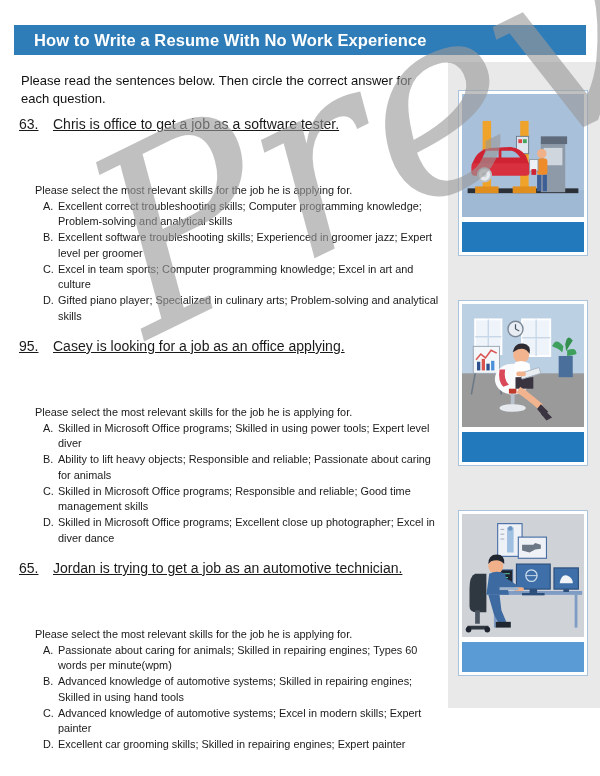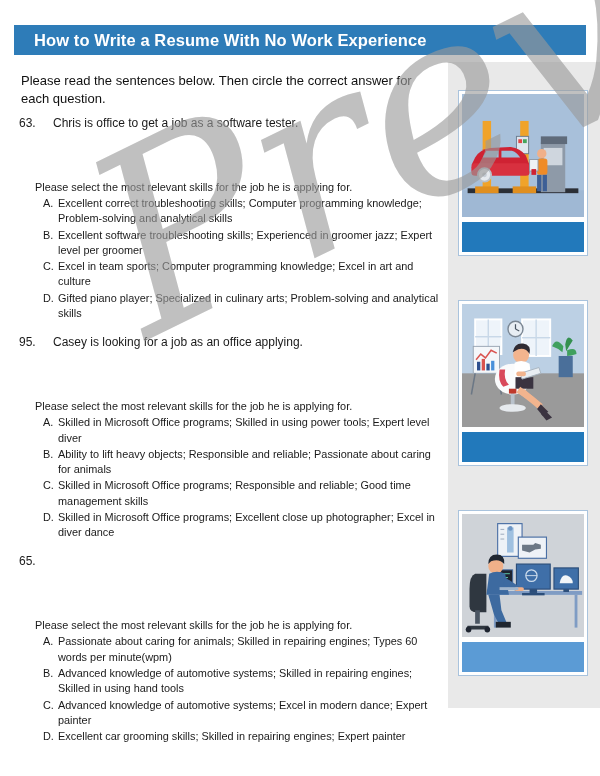--- a/index.html
+++ b/index.html
@@ -49,24 +49,25 @@
     line-height: 1.42;
   }
   
   .questions {
     position: absolute;
     left: 19px; top: 115px;
     width: 425px;
   }
   .q-block { margin-bottom: 13px; }
   .q-stem {
-    font-size: 12px;
+    font-size: 14px;
     color: #1a1a1a;
     line-height: 1.40;
     display: flex;
+    text-decoration: underline;
   }
   .q-num {
     width: 34px;
     flex: 0 0 34px;
   }
   .q-prompt {
     font-size: 10.9px;
     color: #1a1a1a;
     line-height: 1.40;
     padding-left: 16px;
@@ -191,33 +192,34 @@
       </div>
       <div class="opt">
         <span class="opt-letter">D.</span>
         <span class="opt-text">Skilled in Microsoft Office programs;  Excellent close up photographer;  Excel in diver dance</span>
       </div>
     </div>
 
     <div class="q-block">
       <div class="q-stem">
         <span class="q-num">65.</span>
+        <span>Jordan is trying to get a job as an automotive technician.</span>
       </div>
       <div class="q-prompt">Please select the most relevant skills for the job he is applying for.</div>
       <div class="opt">
         <span class="opt-letter">A.</span>
         <span class="opt-text">Passionate about caring for animals;  Skilled in repairing engines;  Types 60 words per minute(wpm)</span>
       </div>
       <div class="opt">
         <span class="opt-letter">B.</span>
         <span class="opt-text">Advanced knowledge of automotive systems;  Skilled in repairing engines;  Skilled in using hand tools</span>
       </div>
       <div class="opt">
         <span class="opt-letter">C.</span>
-        <span class="opt-text">Advanced knowledge of automotive systems;  Excel in modern dance;  Expert painter</span>
+        <span class="opt-text">Advanced knowledge of automotive systems;  Excel in modern skills;  Expert painter</span>
       </div>
       <div class="opt">
         <span class="opt-letter">D.</span>
         <span class="opt-text">Excellent car grooming skills;  Skilled in repairing engines;  Expert painter</span>
       </div>
     </div>
 
   </div>
 
   <div class="panel" id="panel-1">

